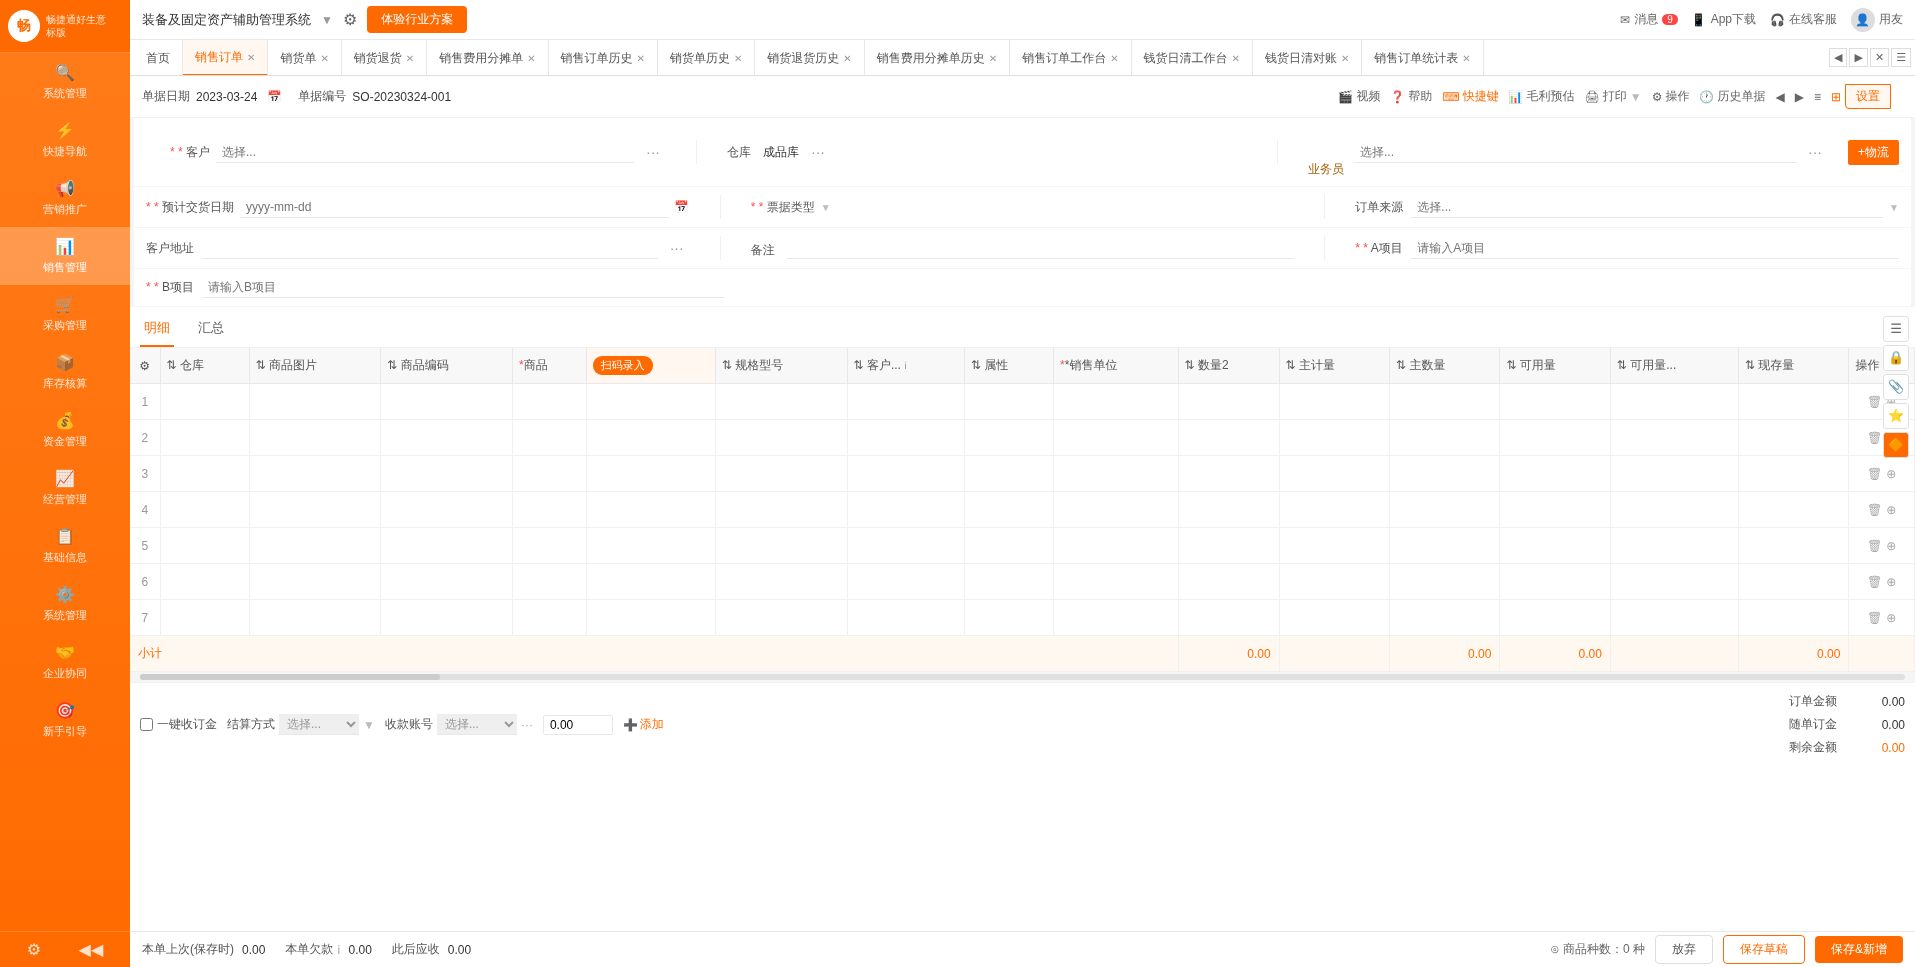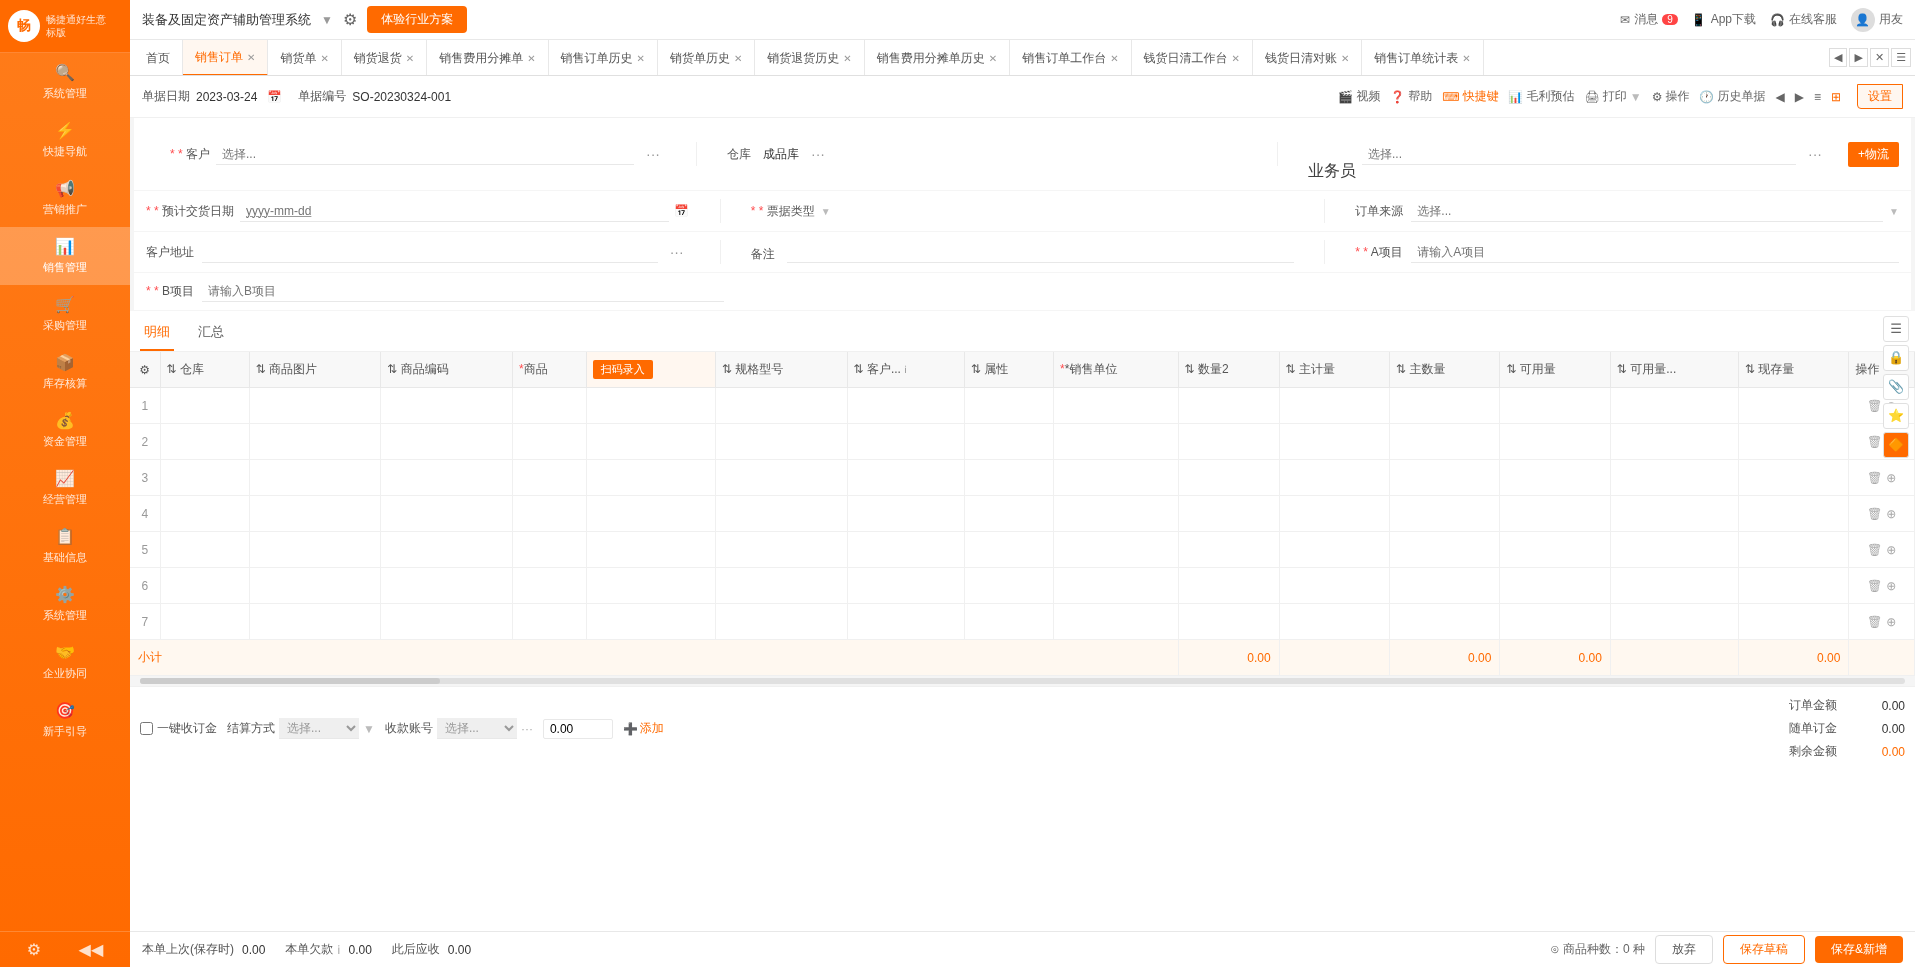--- a/index.html
+++ b/index.html
@@ -58,21 +58,21 @@
     .table-tab { padding: 4px 4px 8px; font-size: 13px; color: #555; cursor: pointer; border-bottom: 2px solid transparent; }
     .table-tab.active { color: #ff6a00; border-bottom-color: #ff6a00; font-weight: 500; }
 
     
     .table-wrapper { background: #fff; overflow-x: auto; flex: 1; }
     table { width: 100%; border-collapse: collapse; font-size: 12px; }
     thead tr { background: #f8f8f8; }
     th { padding: 8px 6px; text-align: left; color: #555; font-weight: 500; border-bottom: 1px solid #e8e8e8; border-right: 1px solid #e8e8e8; white-space: nowrap; position: relative; }
     td { padding: 0; height: 36px; border-bottom: 1px solid #f0f0f0; border-right: 1px solid #f0f0f0; color: #333; }
     .row-num { color: #999; text-align: center; width: 30px; }
-    .scan-btn { background: #ff6a00; color: #fff; border: none; padding: 2px 8px; border-radius: 2px; font-size: 11px; cursor: pointer; }
+    .scan-btn { background: #ff6a00; color: #fff; border: none; padding: 2px 8px; border-radius: 9px; font-size: 11px; cursor: pointer; }
     .action-icons { display: flex; gap: 4px; justify-content: center; align-items: center; height: 100%; }
 
     
     .subtotal-row td { background: #fff8f0; color: #ff6a00; font-weight: 500; padding: 6px; }
 
     
     .scroll-bar { height: 10px; background: #f5f5f5; display: flex; align-items: center; padding: 0 10px; }
     .scroll-track { flex: 1; height: 6px; background: #e0e0e0; border-radius: 3px; position: relative; }
     .scroll-thumb { width: 300px; height: 6px; background: #ccc; border-radius: 3px; }
 
@@ -103,21 +103,21 @@
 
     .form-section { background: #fff; margin: 0 4px; }
     
     .header-area { background: #fff; padding: 8px 12px; display: flex; align-items: center; gap: 16px; border-bottom: 1px solid #f0f0f0; position: relative; }
     .header-field { display: flex; align-items: center; gap: 6px; font-size: 12px; color: #555; }
     .header-field .val { color: #333; }
     .header-actions { margin-left: auto; display: flex; gap: 10px; }
     .header-action { color: #666; font-size: 12px; cursor: pointer; display: flex; align-items: center; gap: 3px; }
     .header-action.orange { color: #ff6a00; }
 
-    .set-btn-float { position: absolute; right: 0; top: 0; background: #fff; border: 1px solid #ff6a00; color: #ff6a00; padding: 3px 10px; font-size: 12px; border-radius: 0 0 0 4px; cursor: pointer; }
+    .set-btn-float { position: absolute; right: 12px; top: 0; background: #fff; border: 1px solid #ff6a00; color: #ff6a00; padding: 3px 10px; font-size: 12px; border-radius: 0 0 0 4px; cursor: pointer; }
   </style>
 </head>
 <body>
 
 <div class="sidebar">
   <div class="logo-area">
     <div class="logo-icon">畅</div>
     <div class="logo-text">
       <span>畅捷通好生意</span>
       <span>标版</span>
@@ -329,36 +329,36 @@
           <span class="more-btn">···</span>
         </div>
         <div class="form-divider"></div>
         <div class="form-field" style="flex:1;display:flex;align-items:center;gap:6px;">
           <label style="color:#555;font-size:12px;min-width:30px;">仓库</label>
           <span style="color:#333;font-size:12px;">成品库</span>
           <span class="more-btn">···</span>
         </div>
         <div class="form-divider"></div>
         <div class="form-field" style="flex:1;display:flex;align-items:center;gap:6px;">
-          <label style="color:#404040;font-size:16px;min-width:40px;margin-top:35px;">业务员</label>
+          <label style="color:#a16207;font-size:12px;min-width:40px;margin-top:35px;">业务员</label>
           <input type="text" class="field-value" style="flex: 1 1 0%; border-top: none; border-right: none; border-left: none; border-image: initial; border-bottom: 1px solid rgb(232, 232, 232); padding: 3px 6px; font-size: 12px; color: rgb(153, 153, 153); outline: none;" placeholder="选择...">
           <span class="more-btn">···</span>
         </div>
         <div style="margin-left:auto;display:flex;gap:4px;">
           <button style="background:#ff6a00;color:#fff;border:none;padding:4px 10px;font-size:12px;cursor:pointer;border-radius:2px;">+物流</button>
         </div>
       </div>
 
       <div class="form-row" style="display:flex;align-items:center;padding:8px 12px;border-bottom:1px solid #f5f5f5;gap:20px;background:#fff;">
         <div class="form-field" style="flex:1;display:flex;align-items:center;gap:6px;">
           <label class="required" style="min-width:70px;color:#555;font-size:12px;">
             <span style="color:#ff4d4f;">*</span>
             <span>预计交货日期</span>
           </label>
-          <input type="text" class="field-value" style="flex: 1 1 0%; border-top: none; border-right: none; border-left: none; border-image: initial; border-bottom: 1px solid rgb(232, 232, 232); padding: 3px 6px; font-size: 12px; color: rgb(153, 153, 153); outline: none; text-decoration: underline;" placeholder="yyyy-mm-dd">
+          <input type="text" class="field-value" style="flex: 1 1 0%; border-top: none; border-right: none; border-left: none; border-image: initial; border-bottom: 1px solid rgb(232, 232, 232); padding: 3px 6px; font-size: 12px; color: rgb(153, 153, 153); outline: none;" placeholder="yyyy-mm-dd">
           <span style="color:#aaa;">📅</span>
         </div>
         <div class="form-divider"></div>
         <div class="form-field" style="flex:1;display:flex;align-items:center;gap:6px;">
           <label class="required" style="min-width:50px;color:#555;font-size:12px;">
             <span style="color:#ff4d4f;">*</span>
             <span>票据类型</span>
           </label>
           <span class="select-arrow">▼</span>
         </div>

